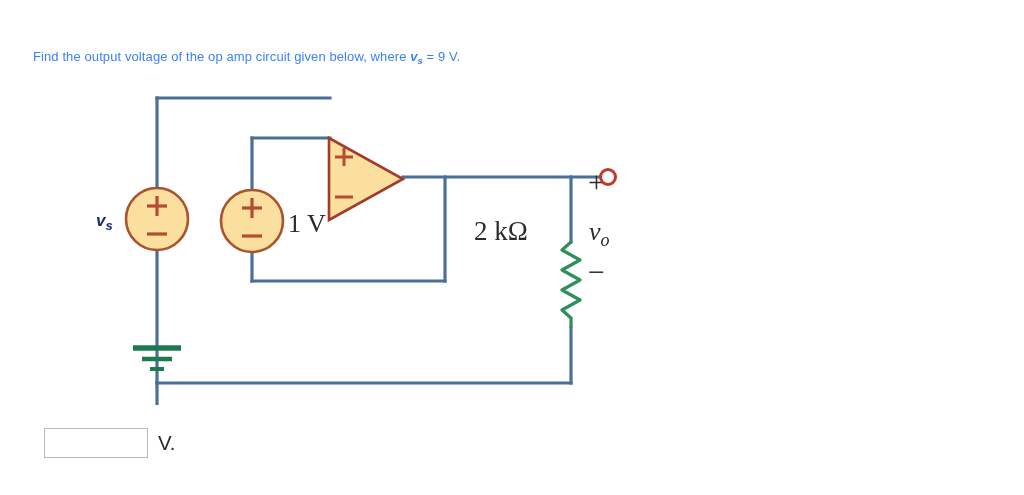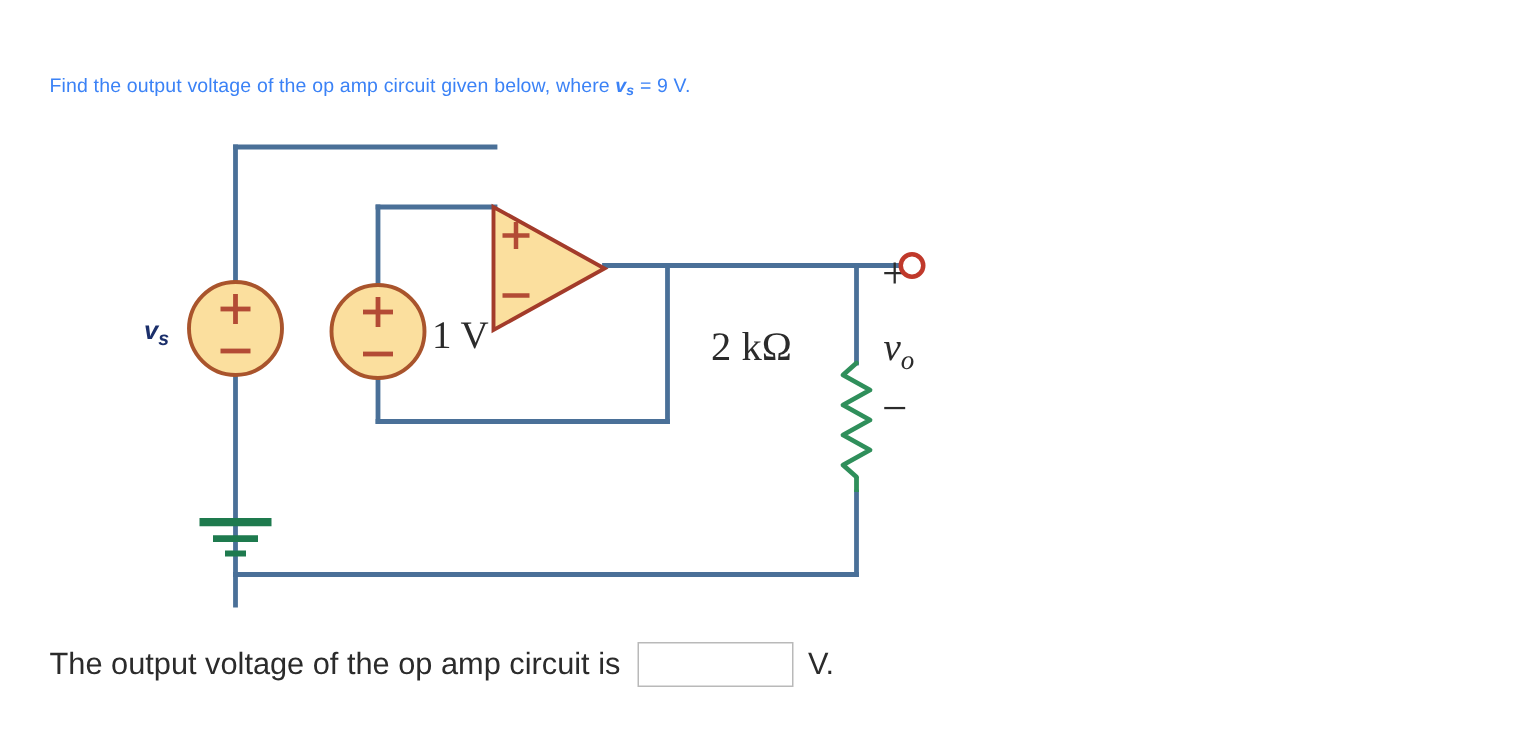--- a/index.html
+++ b/index.html
@@ -173,16 +173,15 @@
 
     <g stroke="#1e7a4e" stroke-linecap="butt">
       <line x1="133" y1="288" x2="181" y2="288" stroke-width="5.5"></line>
       <line x1="142" y1="299" x2="172" y2="299" stroke-width="4.5"></line>
       <line x1="150" y1="309" x2="164" y2="309" stroke-width="4"></line>
     </g>
   </svg>
 </div>
 
 <div class="answer-line">
-  <span>The output voltage of the op amp circuit is</span>
   <input class="answer-input" type="text" style="">
   <span class="unit-label">V.</span>
 </div>
 
 </body></html>

